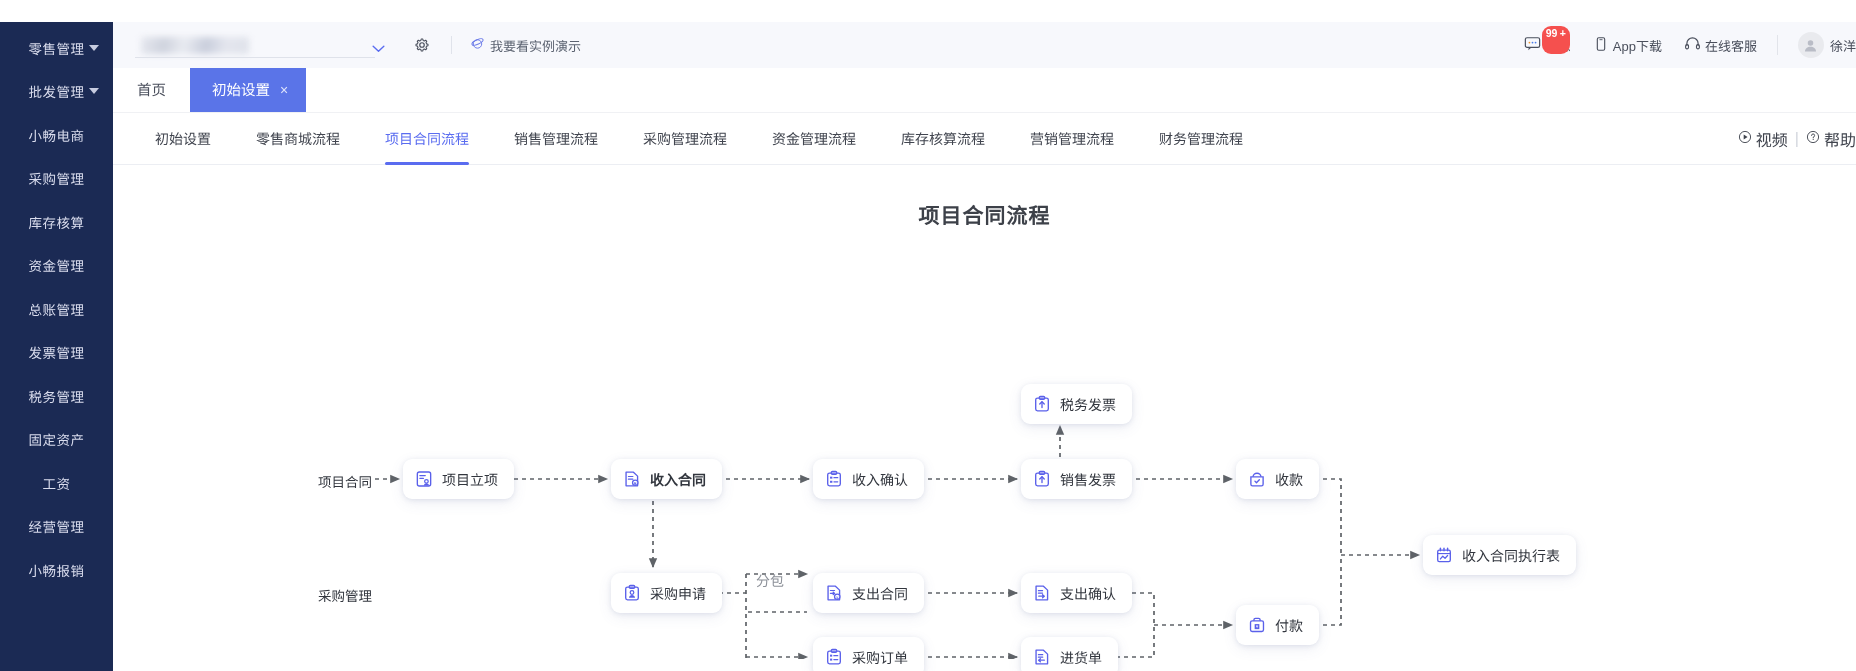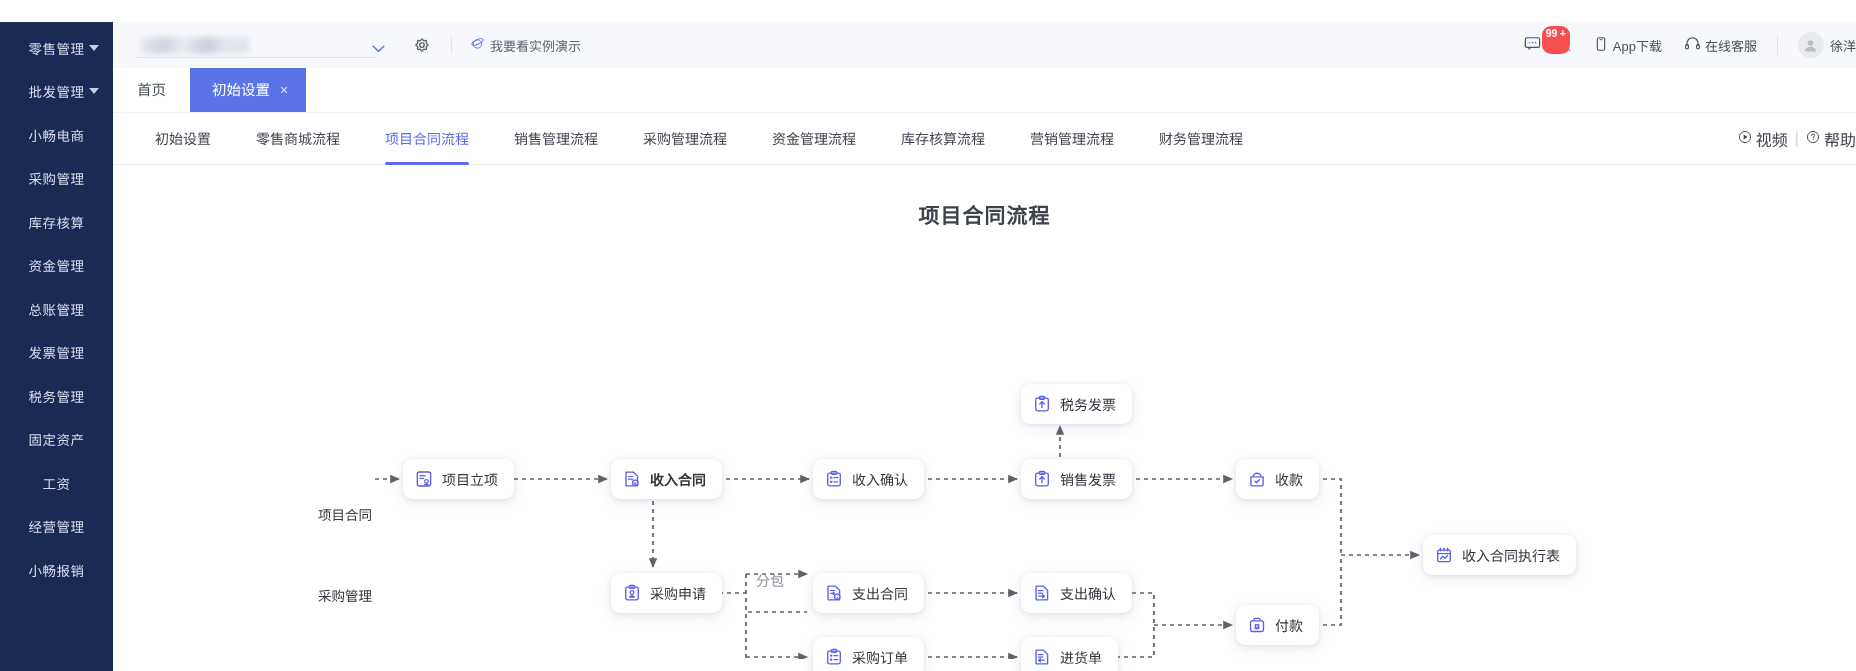--- a/index.html
+++ b/index.html
@@ -413,21 +413,21 @@
           <path d="M1003 364 L1041 364 L1041 396" marker-end="none"></path>
           <path d="M1003 428 L1041 428 L1041 396" marker-end="none"></path>
           <path d="M1041 396 L1119 396"></path>
 
           <path d="M1186 250 L1228 250 L1228 326" marker-end="none"></path>
           <path d="M1186 396 L1228 396 L1228 326" marker-end="none"></path>
           <path d="M1228 326 L1306 326"></path>
         </g>
       </svg>
 
-      <div class="rowlabel" style="left:205px; top:242px;margin-top:33px;">项目合同</div>
+      <div class="rowlabel" style="left:205px; top:242px;">项目合同</div>
       <div class="rowlabel" style="left:205px; top:356px;">采购管理</div>
 
       <div class="edgelabel" style="left:643px; top:326px;">分包</div>
       <div class="edgelabel" style="left:629px; top:434px;">材料采购</div>
 
       <div class="node" style="left:290px; top:230px;">
         <span class="nicon">
           <svg viewBox="0 0 20 20" width="18" height="18">
             <rect x="2.6" y="2.2" width="14.8" height="15.6" rx="2.2" fill="none" stroke="#5a60ea" stroke-width="1.5"></rect>
             <line x1="5.4" y1="6.2" x2="11.4" y2="6.2" stroke="#5a60ea" stroke-width="1.4" stroke-linecap="round"></line>

